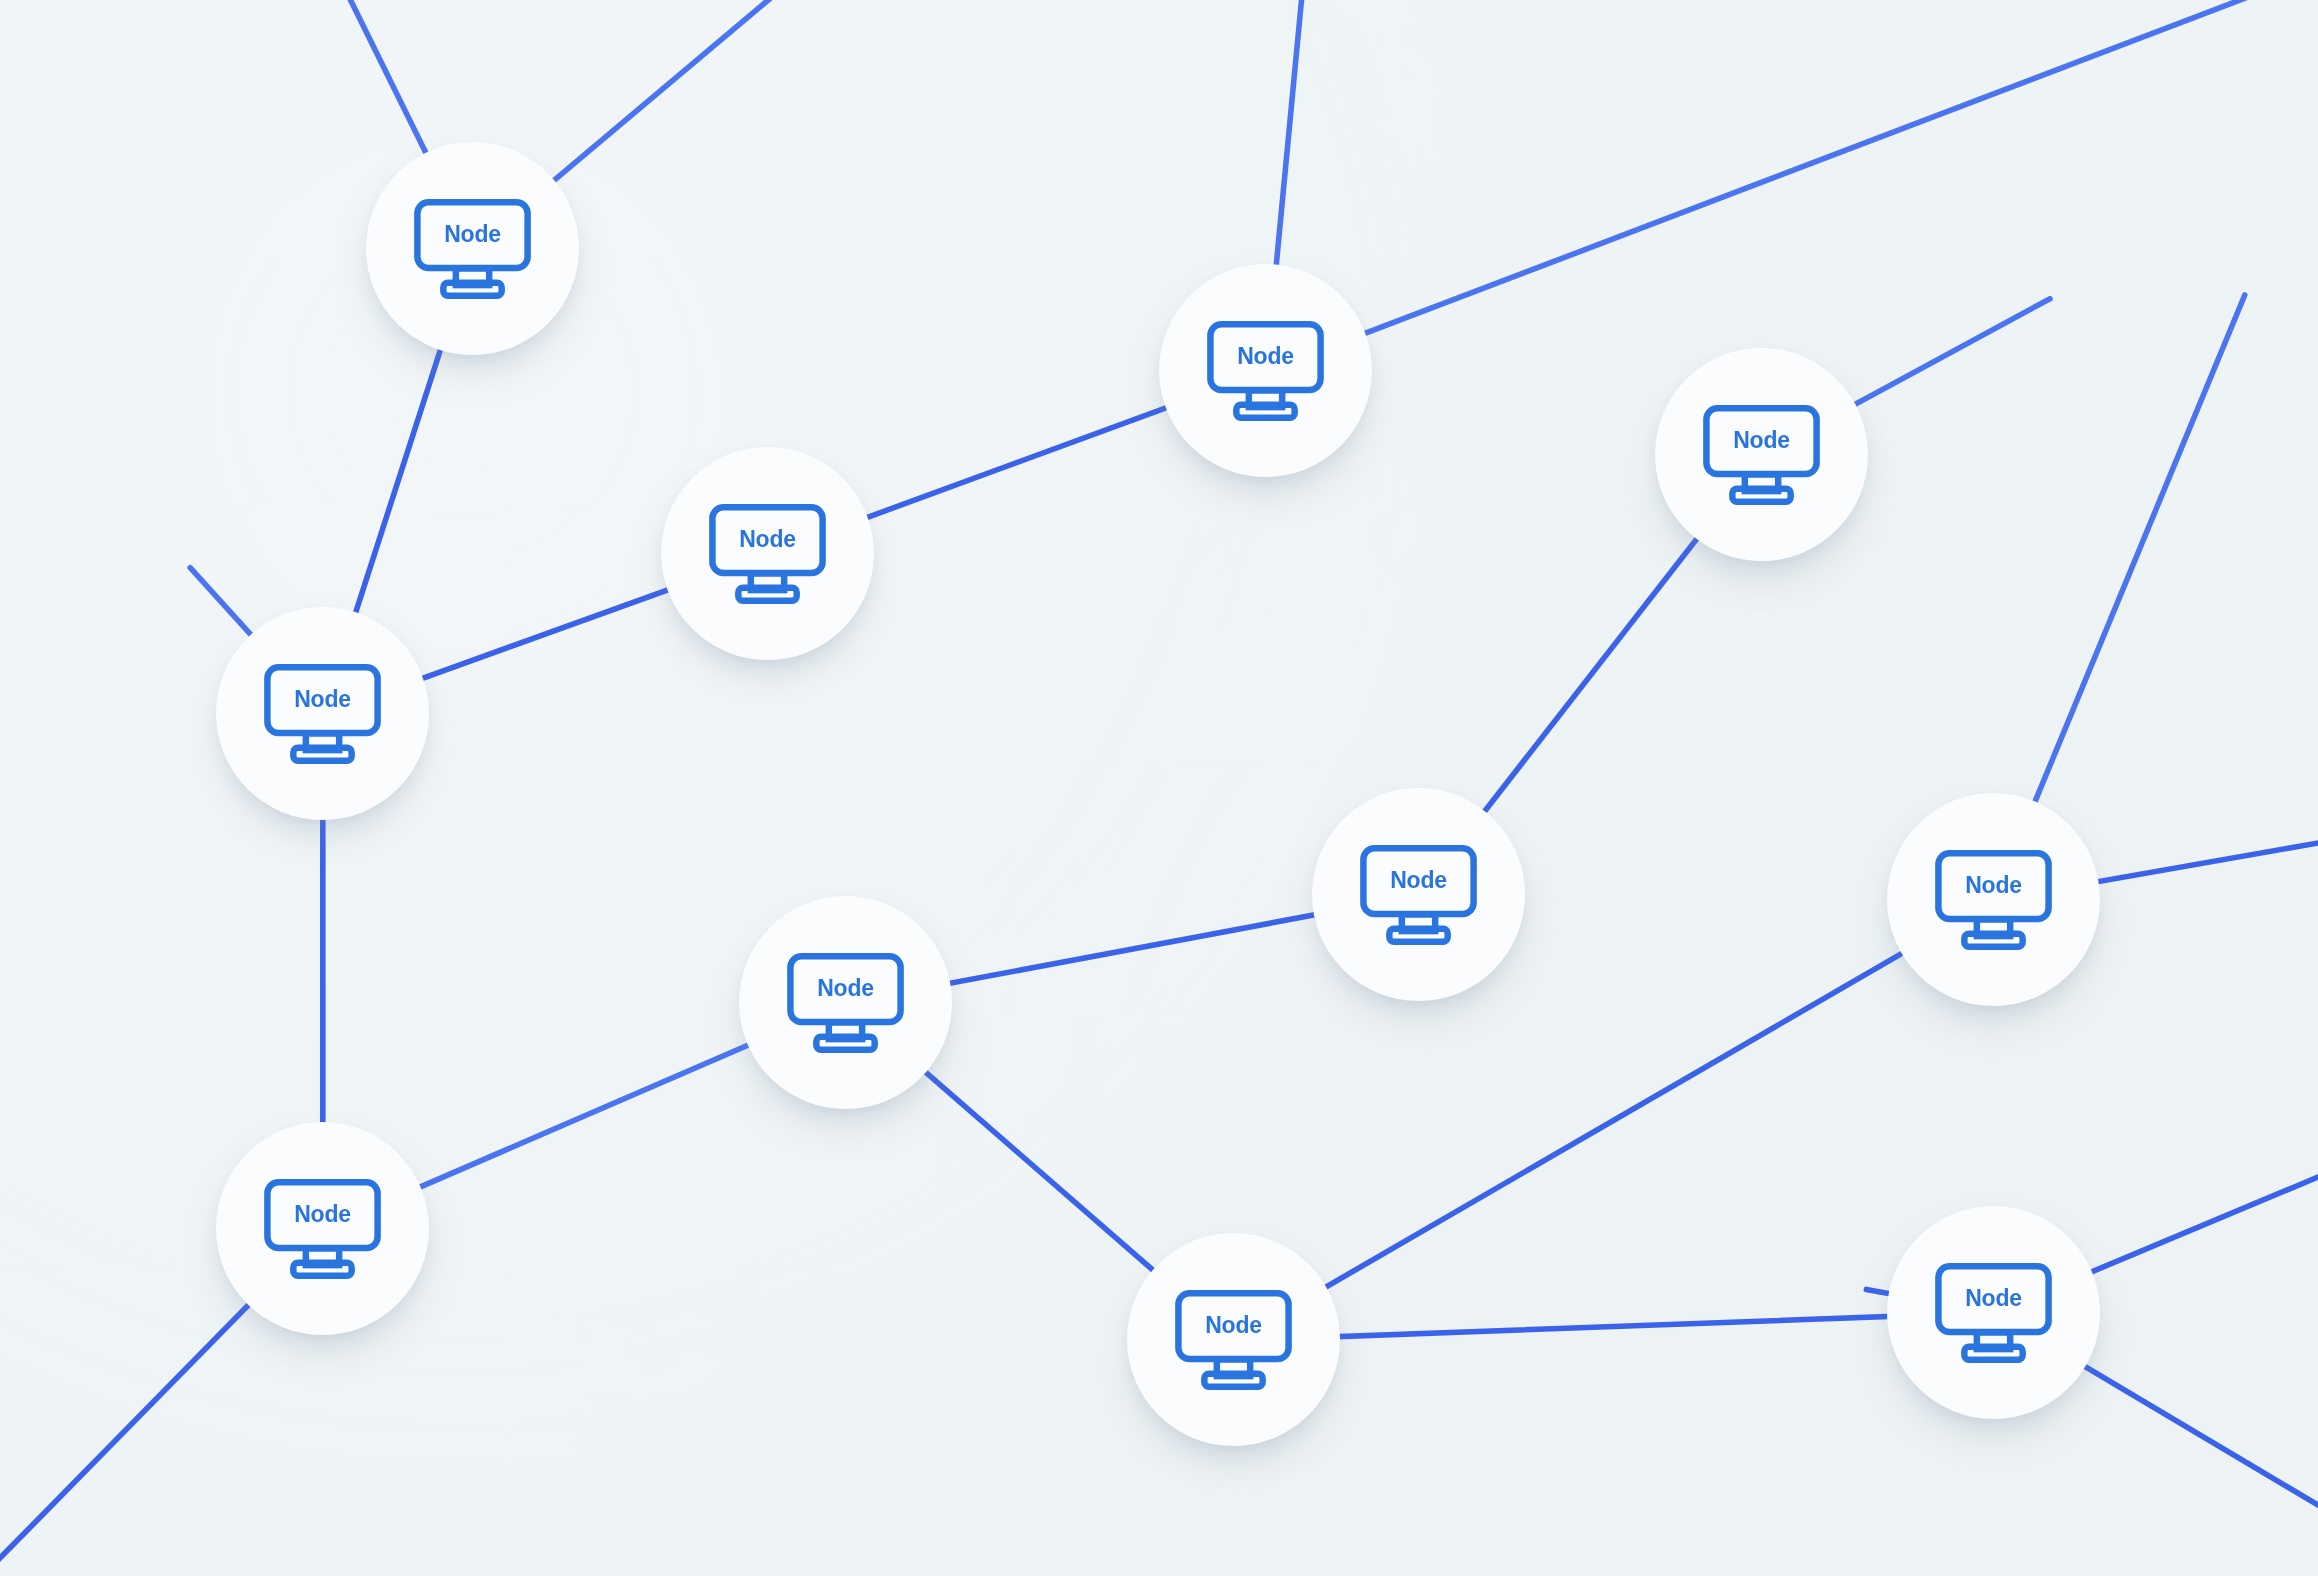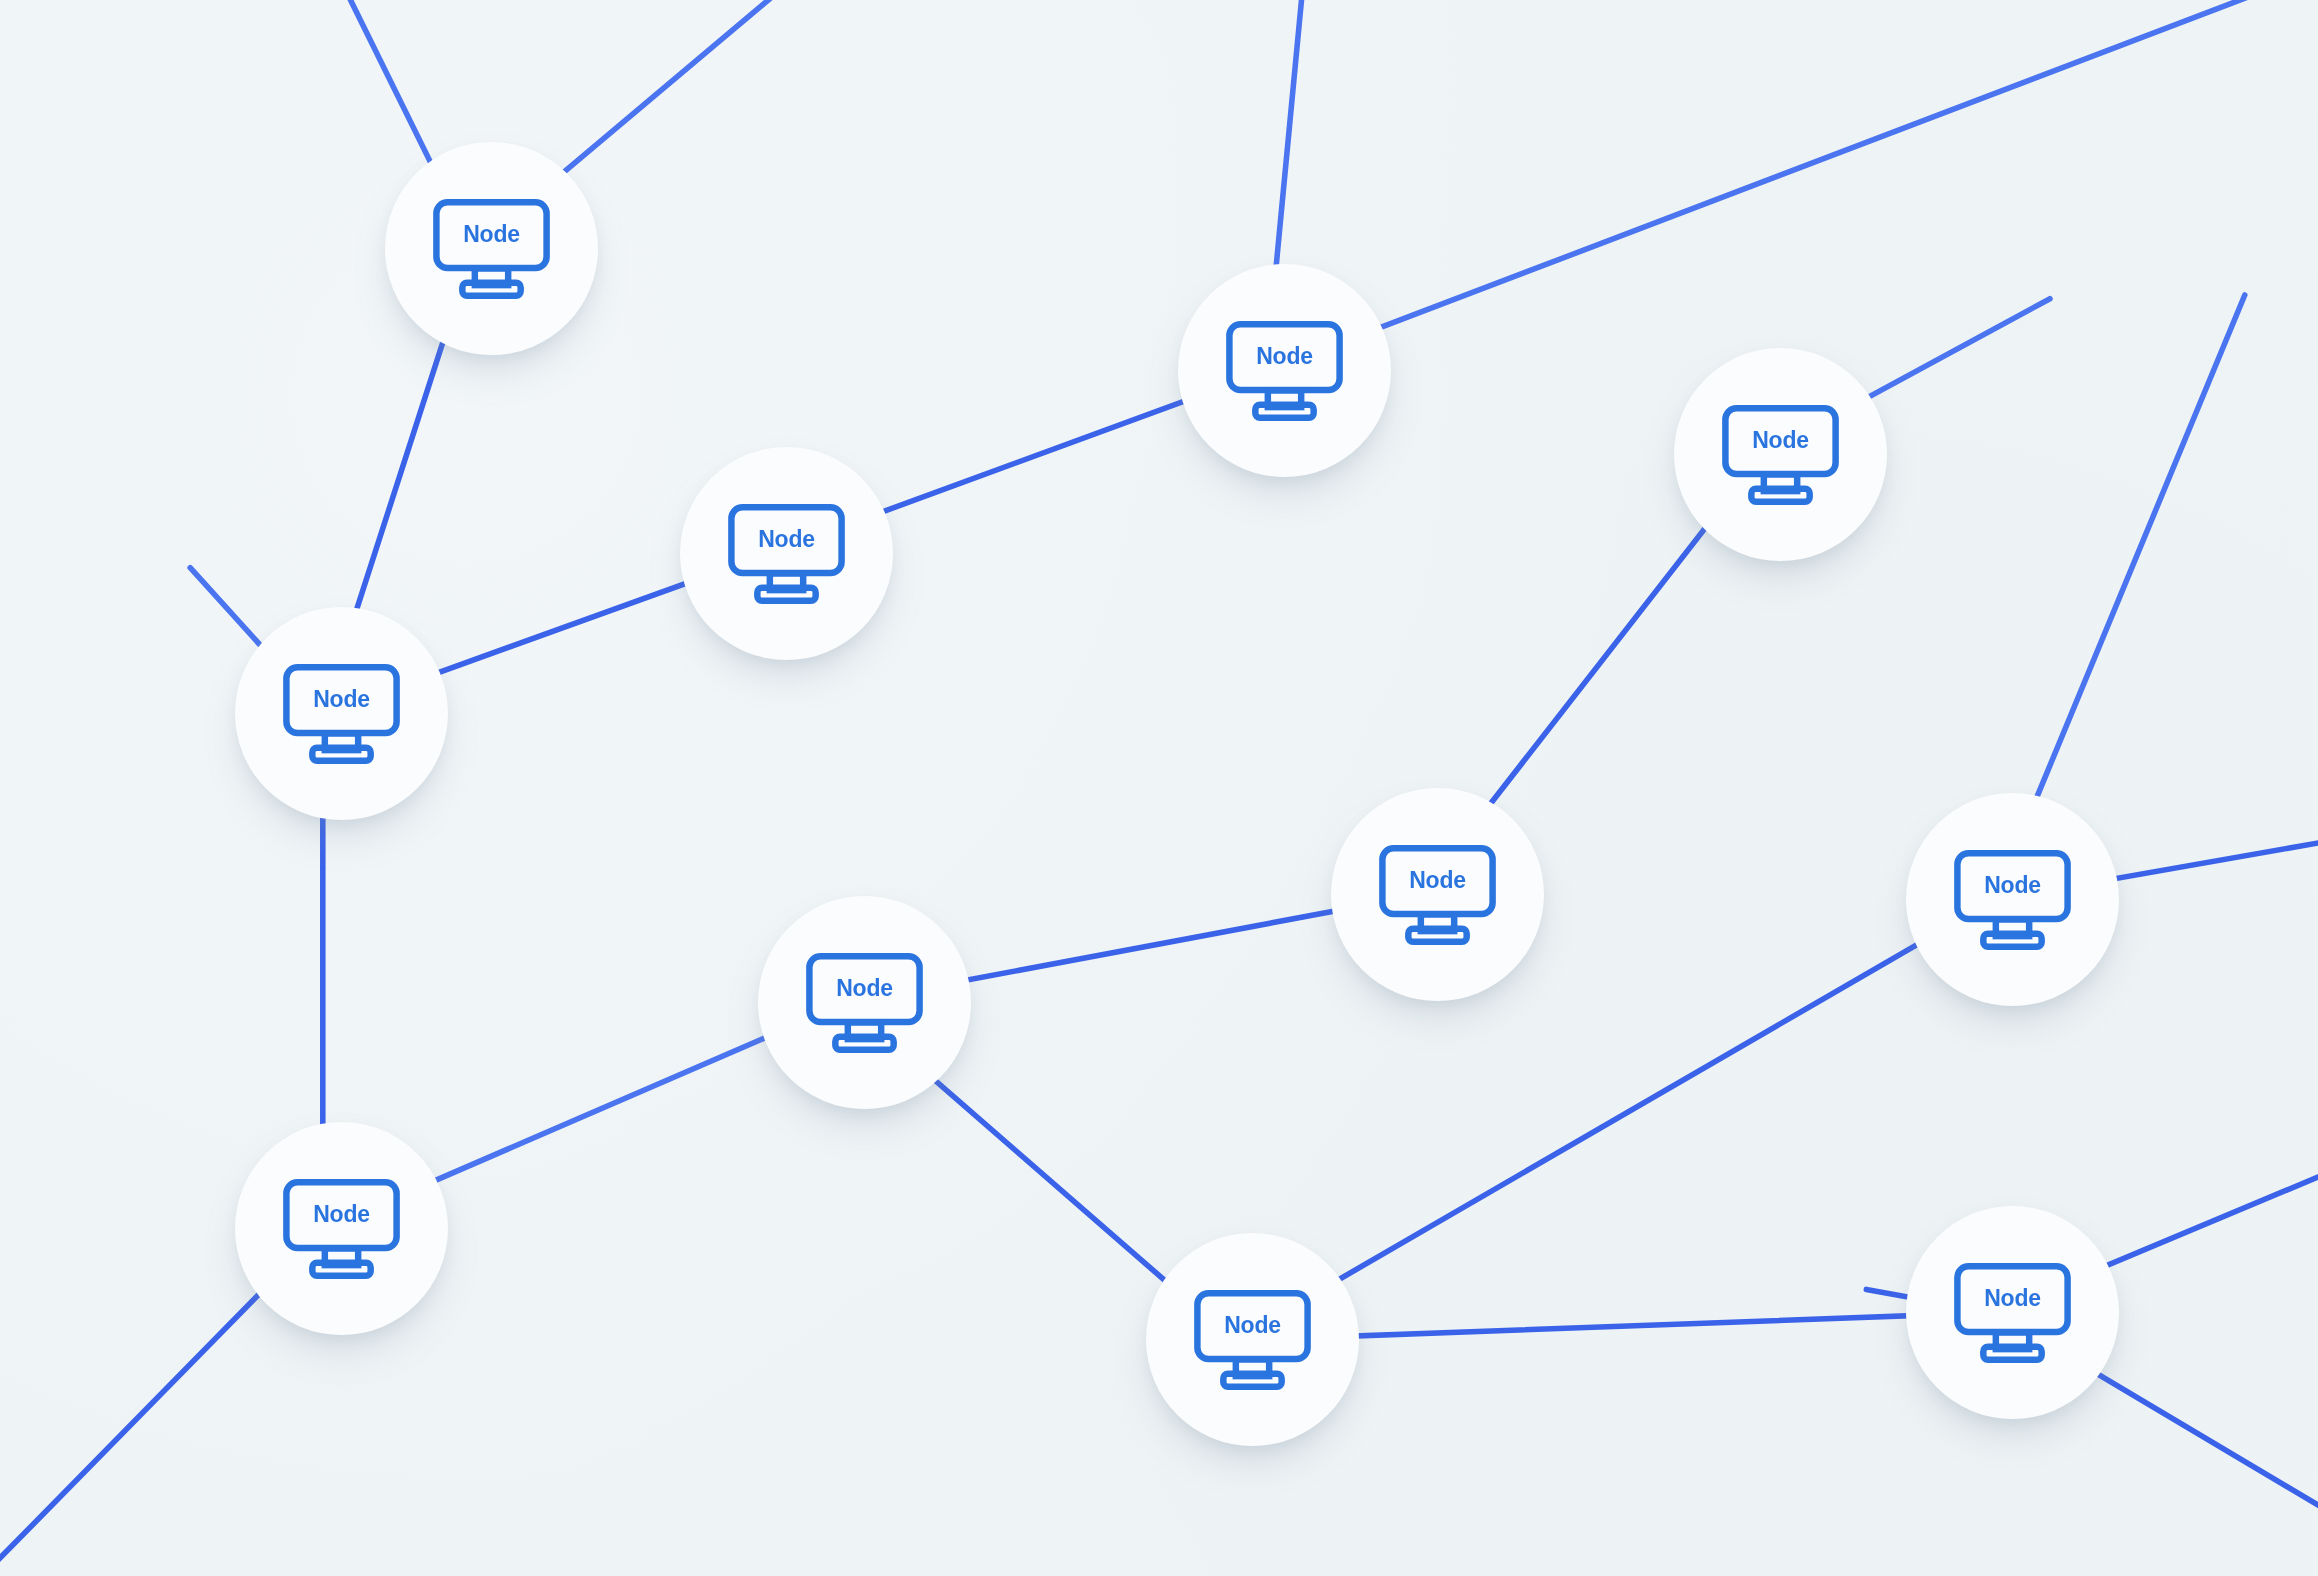--- a/index.html
+++ b/index.html
@@ -25,21 +25,20 @@
     position: absolute;
     inset: 0;
     width: 2319px;
     height: 1577px;
   }
   #node-layer {
     position: absolute;
     inset: 0;
     width: 2210px;
     height: 1577px;
-    margin-left: 19px;
   }
   .node {
     position: absolute;
     width: 213px;
     height: 213px;
     margin-left: -107px;
     margin-top: -107px;
     border-radius: 50%;
     background: #fbfcfd;
     box-shadow: 0 20.4px 39px -9.3px rgba(120,140,160,0.28),

